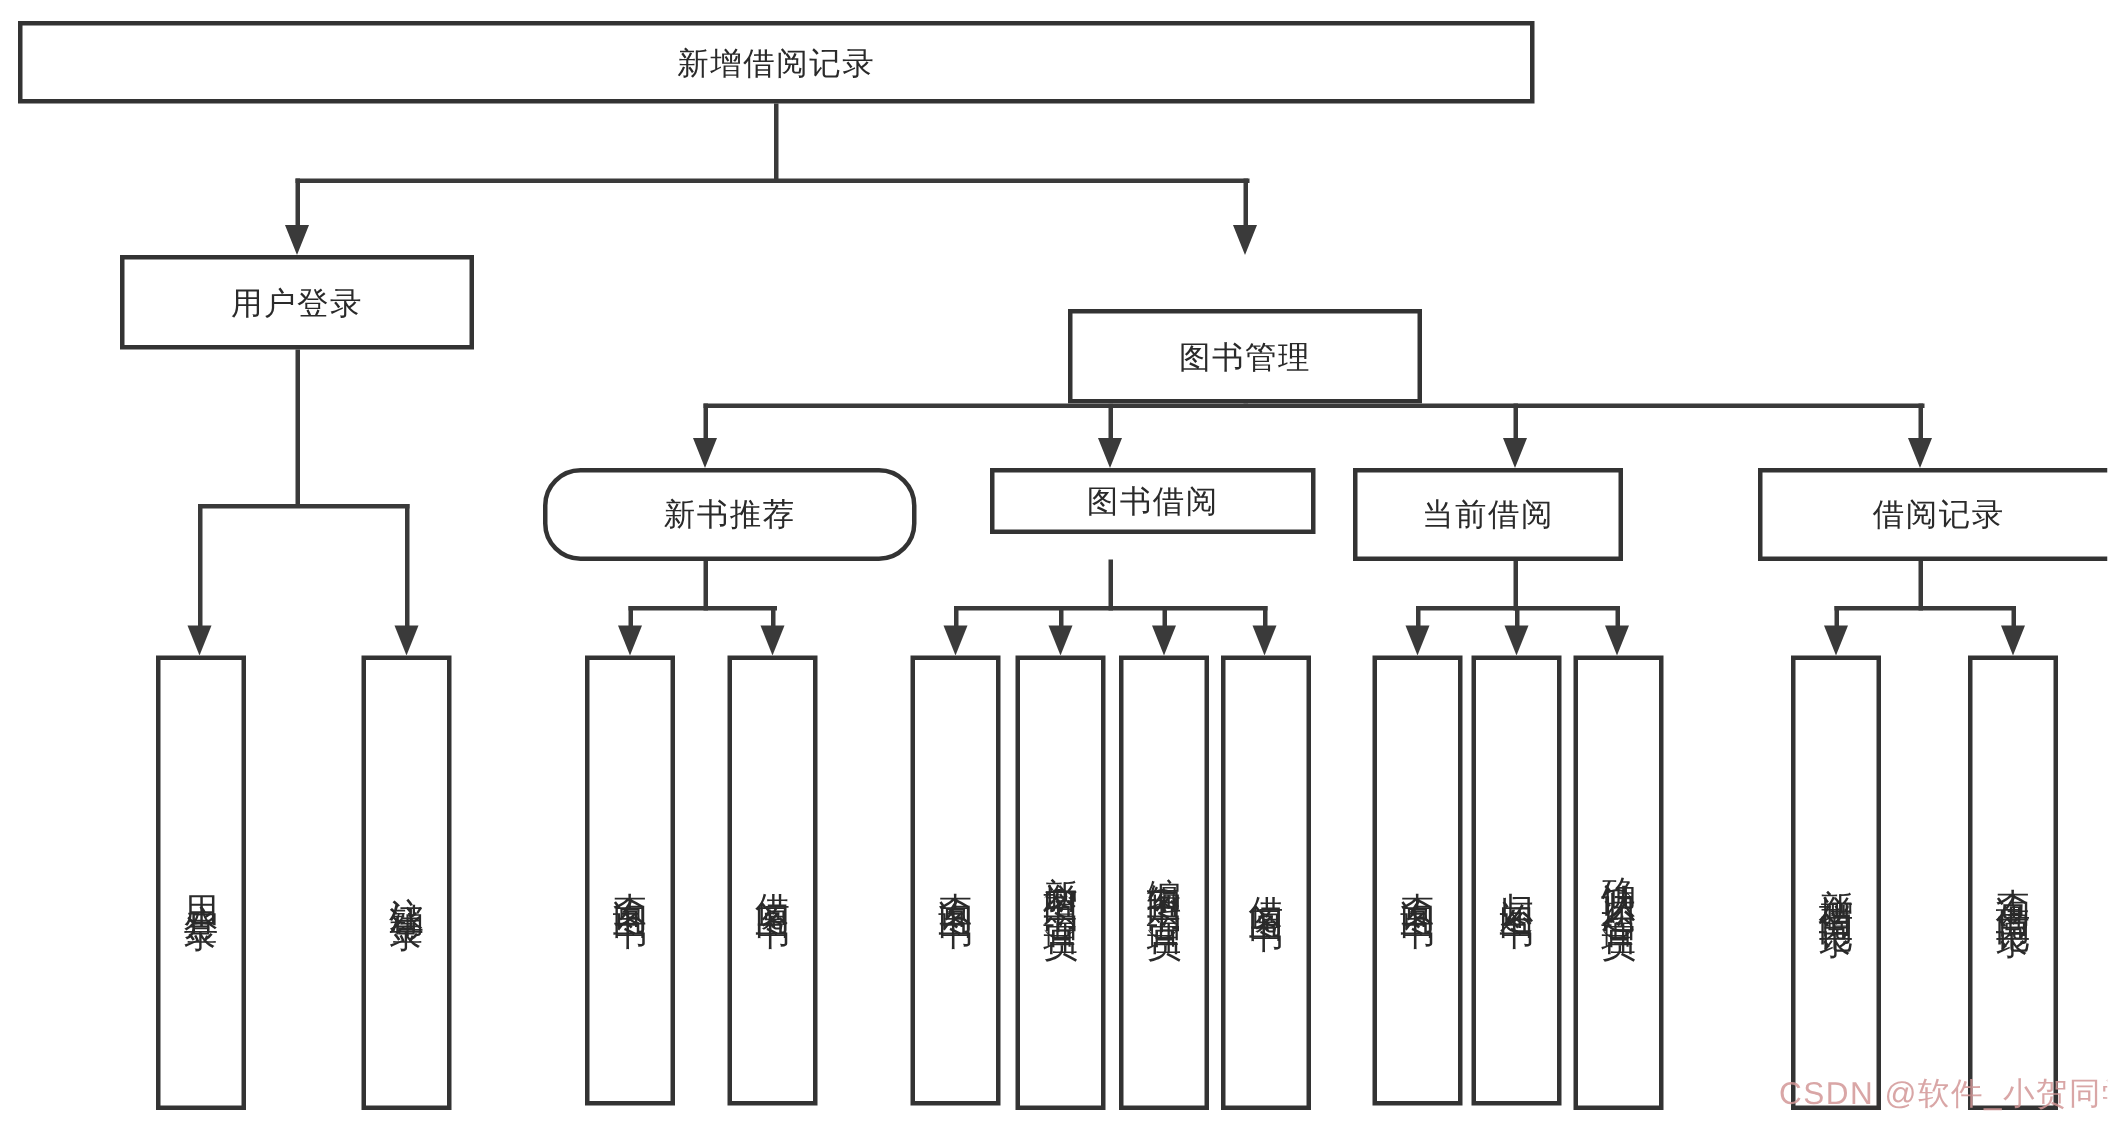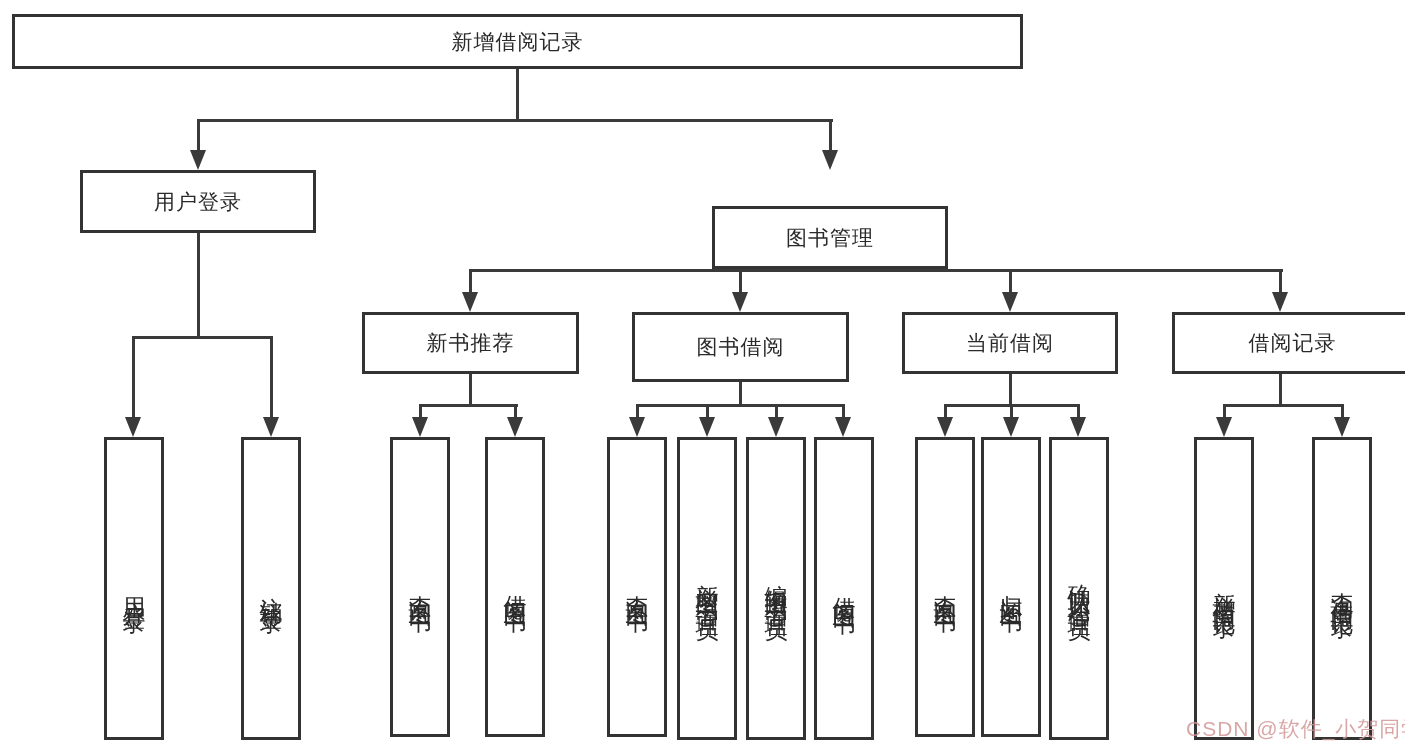--- a/index.html
+++ b/index.html
@@ -101,29 +101,29 @@
   </div>
 
   <div class="node" style="left:80px;top:170px;width:236px;height:63px;">
     <span>用户登录</span>
   </div>
 
   <div class="node" style="left:712px;top:170px;width:236px;height:63px;margin-top:36px;">
     <span>图书管理</span>
   </div>
 
-  <div class="node" style="left:362px;top:312px;width:217px;height:62px;">
+  <div class="node" style="left:362px;top:312px;width:249px;height:62px;border-radius:25px;">
     <span>新书推荐</span>
   </div>
 
-  <div class="node" style="left:632px;top:312px;width:217px;height:70px;">
+  <div class="node" style="left:660px;top:312px;width:217px;height:44px;">
     <span>图书借阅</span>
   </div>
 
-  <div class="node" style="left:902px;top:312px;width:216px;height:62px;">
+  <div class="node" style="left:902px;top:312px;width:180px;height:62px;">
     <span>当前借阅</span>
   </div>
 
   <div class="node" style="left:1172px;top:312px;width:241px;height:62px;">
     <span>借阅记录</span>
   </div>
 
   <div class="node vnode" style="left:104px;top:437px;width:60px;height:303px;">
     <span class="vtext">用户登录</span>
   </div>

